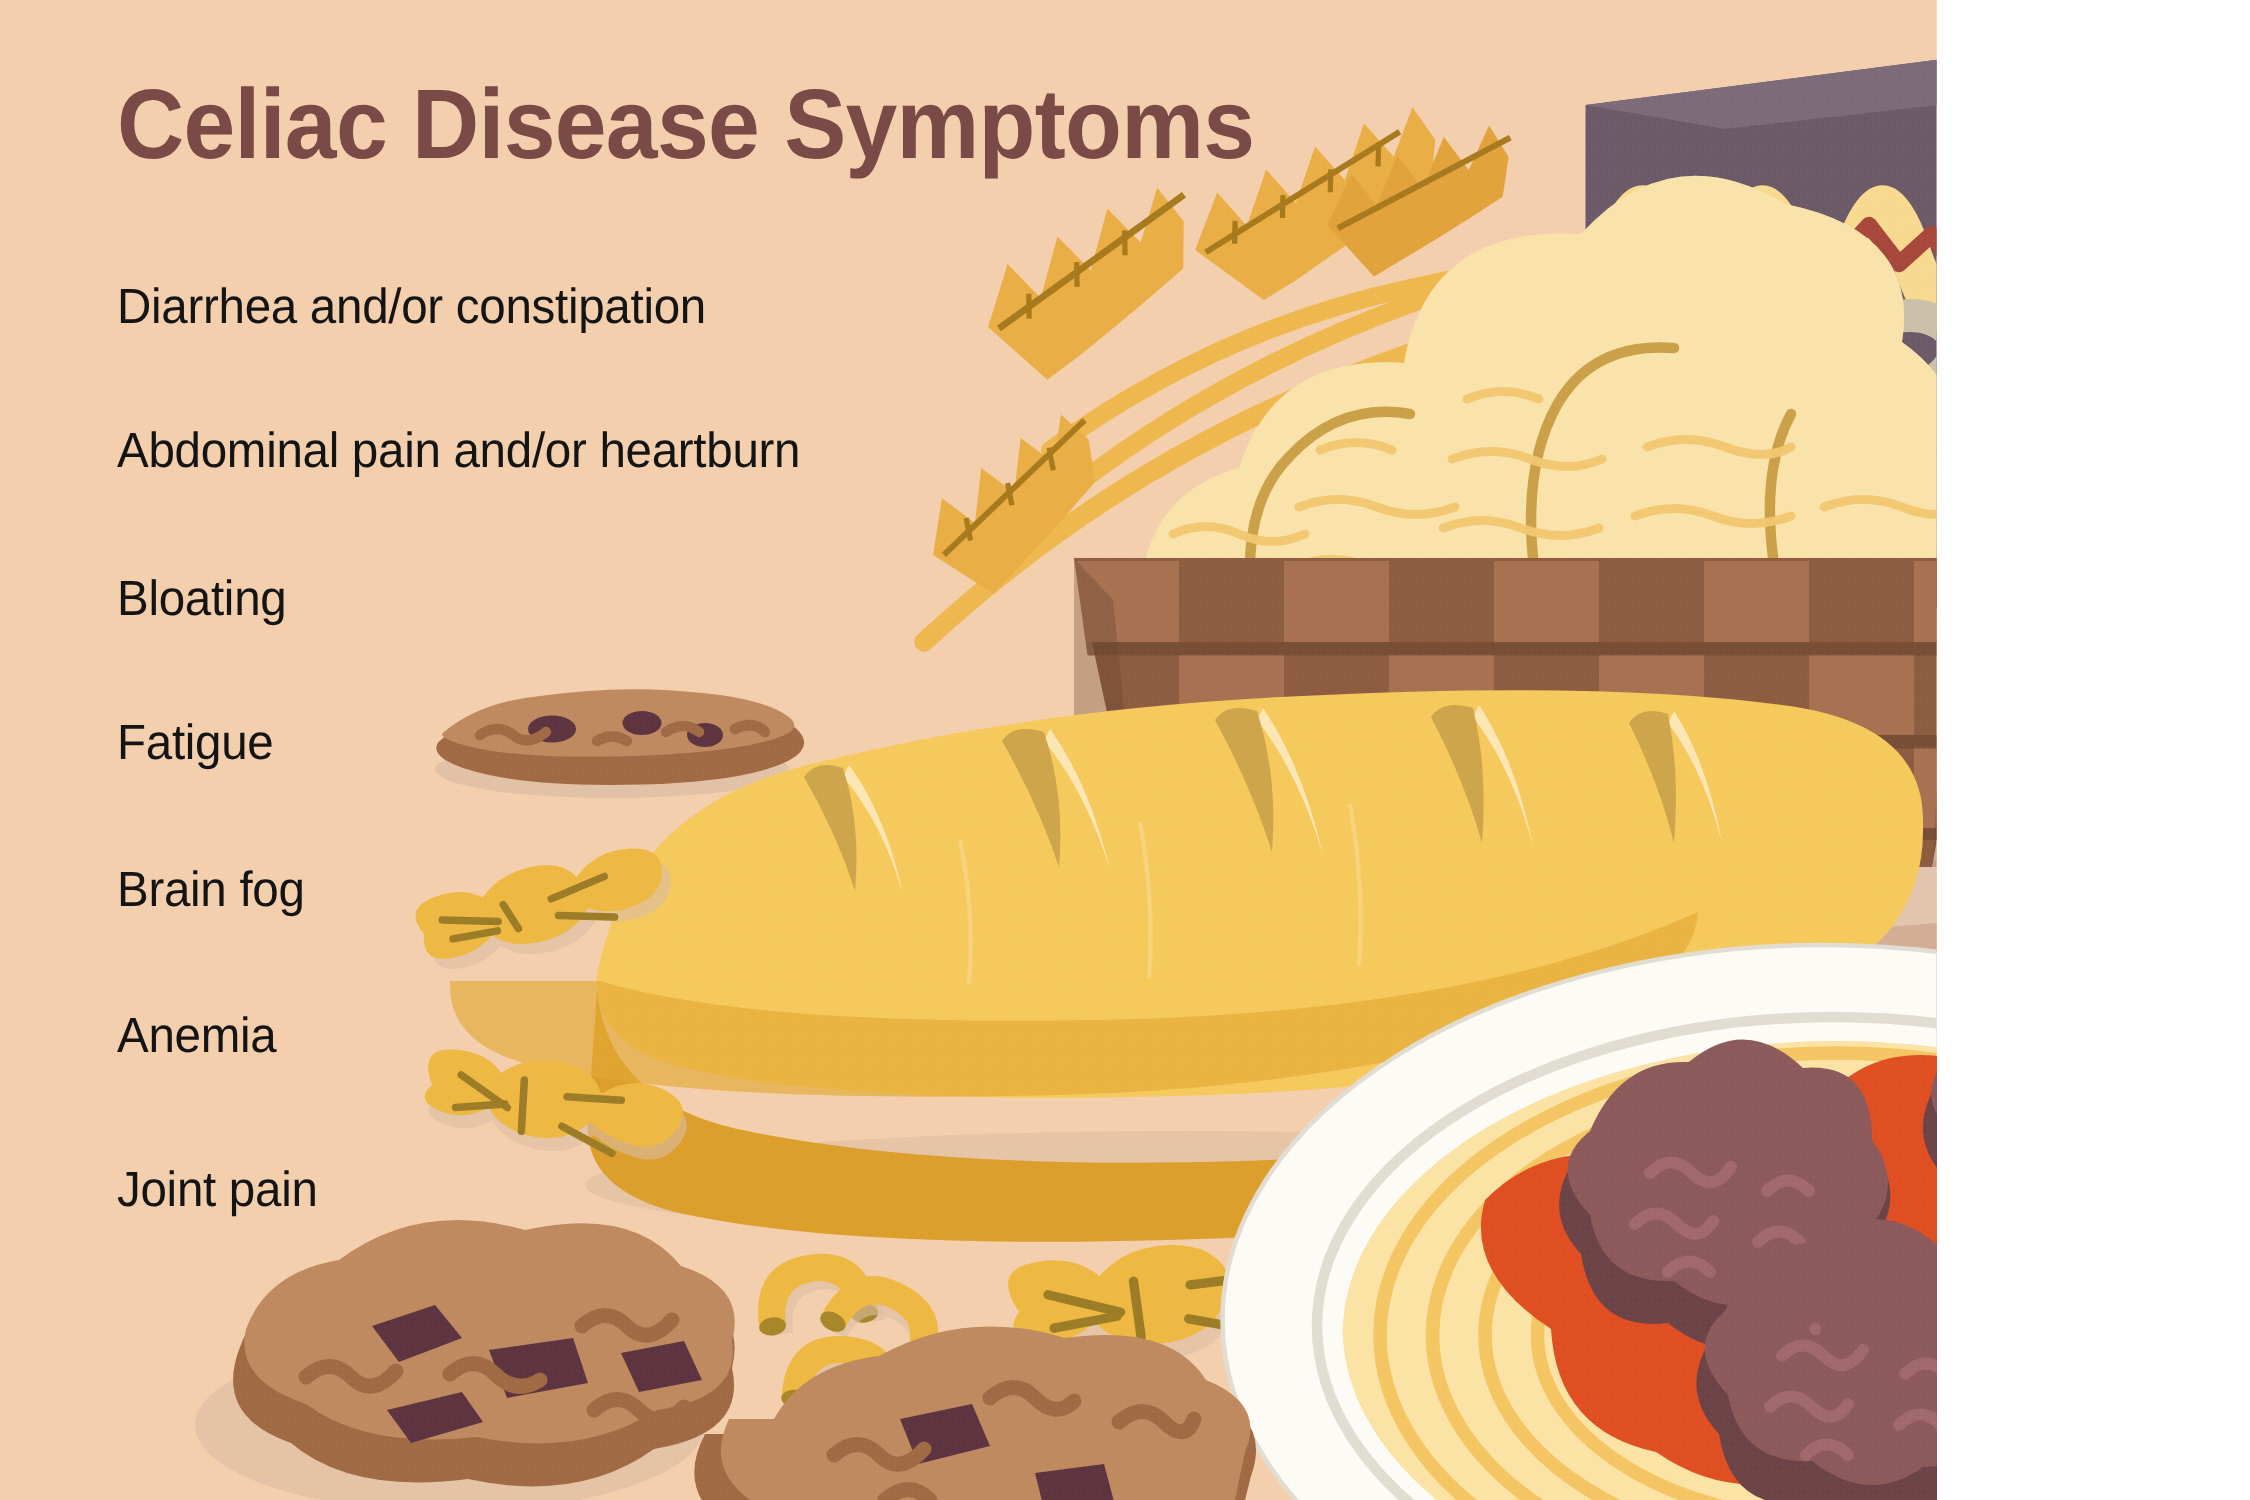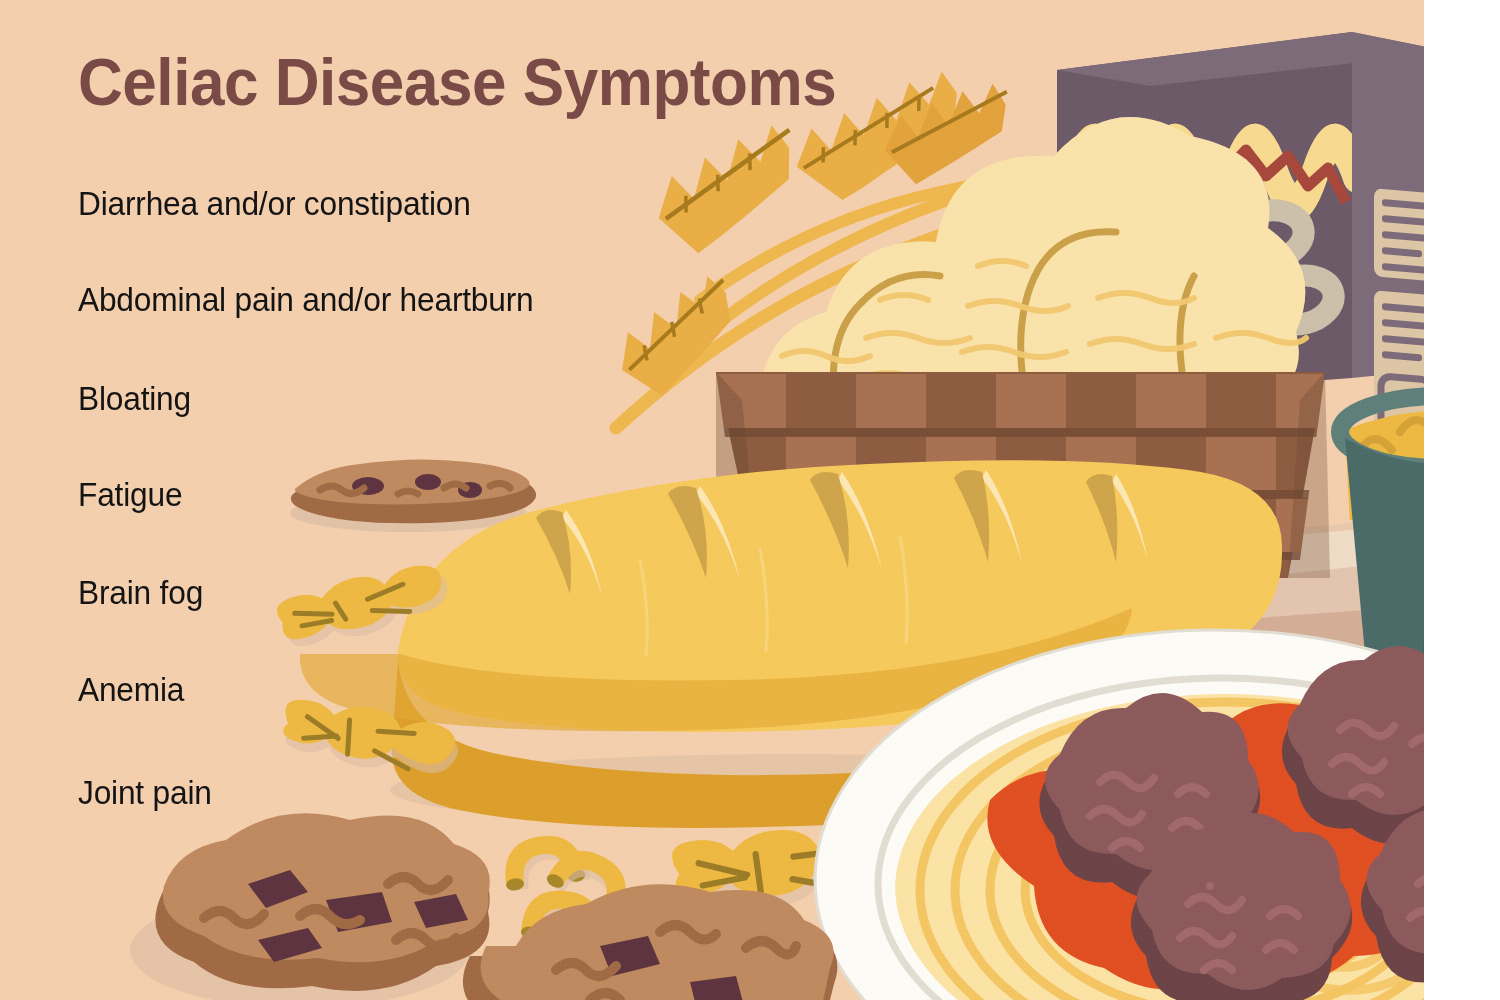--- a/index.html
+++ b/index.html
@@ -3,21 +3,21 @@
 <meta charset="utf-8">
 <title>Celiac Disease Symptoms</title>
 <style>
   html, body {
     margin: 0;
     padding: 0;
     background: #ffffff;
   }
   #poster {
     position: relative;
-    width: 1424px;
+    width: 1291px;
     height: 1000px;
     overflow: hidden;
     background: #f4cfae;
     font-family: "Liberation Sans", sans-serif;
     -webkit-font-smoothing: antialiased;
   }
   #art {
     position: absolute;
     left: 0; top: 0;
     width: 1500px;

